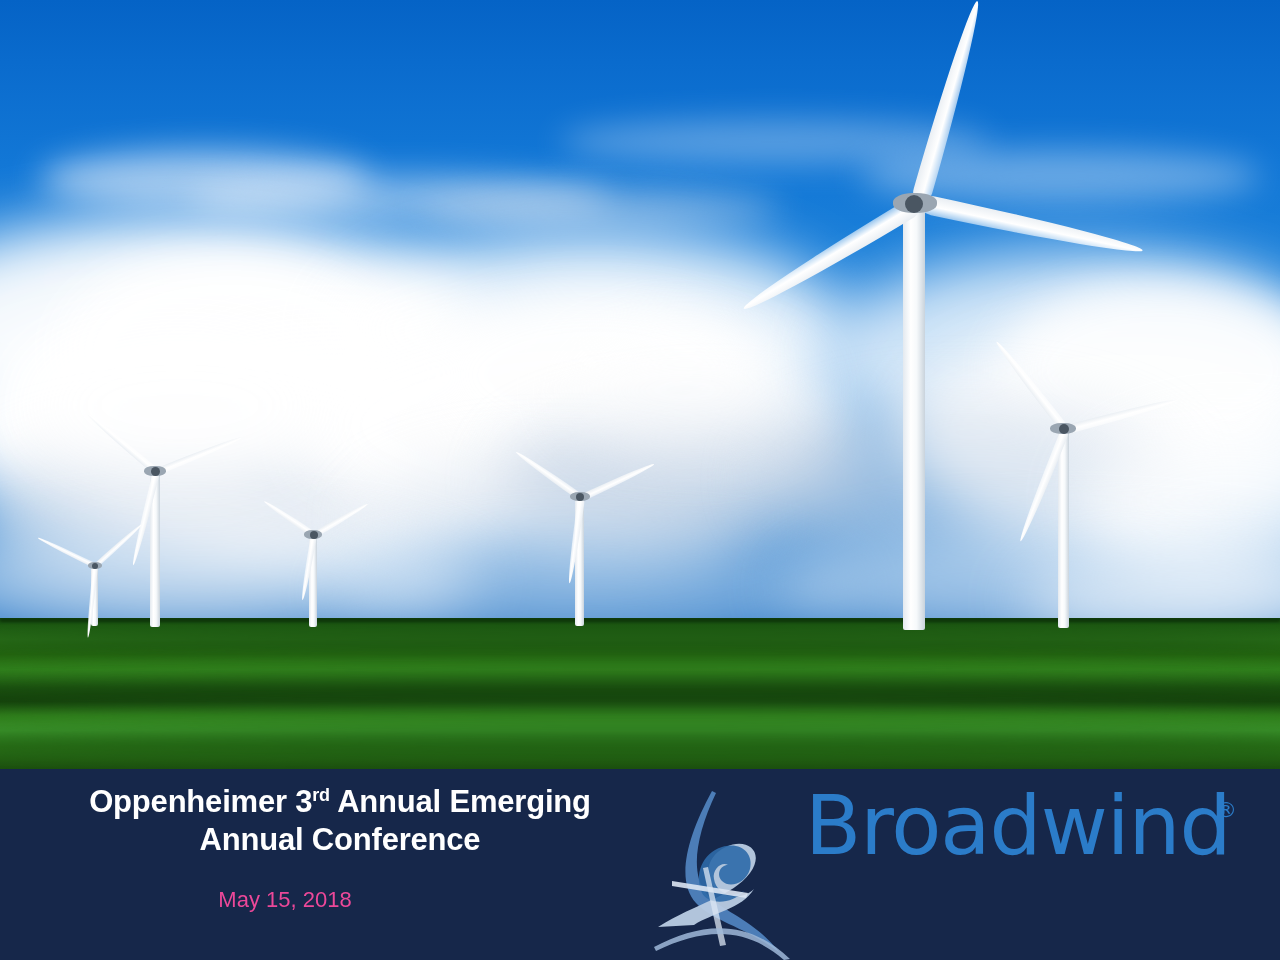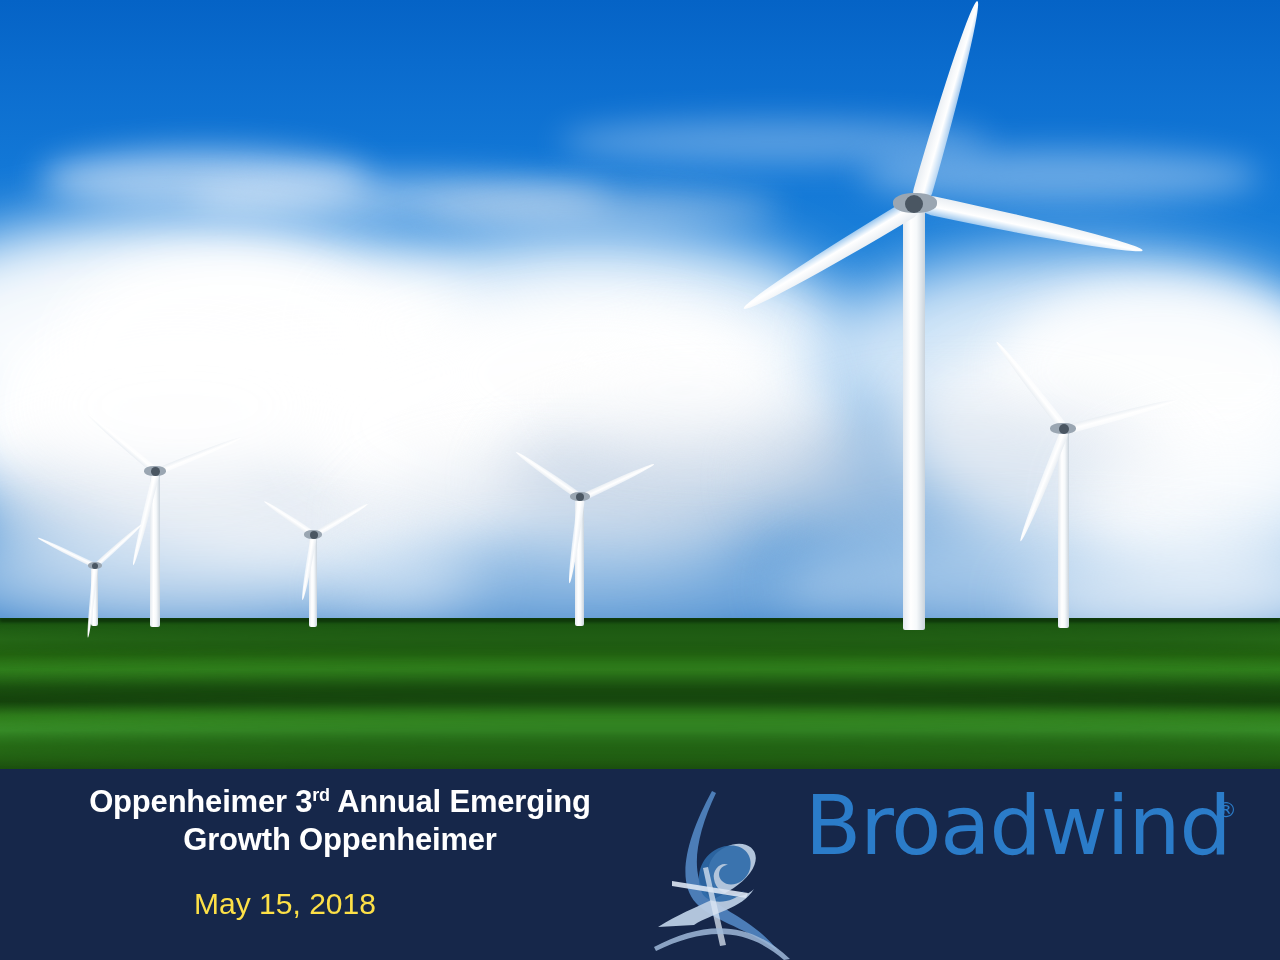--- a/index.html
+++ b/index.html
@@ -127,23 +127,23 @@
   .title-block sup {
     font-size: 18px;
     vertical-align: super;
     line-height: 0;
   }
   .date-line {
     position: absolute;
     left: 20px; top: 118px;
     width: 530px;
     text-align: center;
-    color: #fde047;
+    color: #ec4899;
     font-weight: normal;
-    font-size: 30px;
+    font-size: 22px;
     letter-spacing: 0px;
   }
 
   
   .logo { position: absolute; left: 650px; top: 0px; width: 620px; height: 191px; }
   .logo-mark { position: absolute; left: 0px; top: 8px; width: 190px; height: 183px; }
   .wordmark {
     position: absolute;
     left: 155px; top: 16px;
     color: #2b7cc9;
@@ -269,21 +269,21 @@
     <div class="blade" style="left:910px; top:203px; width:19px; height:228px; transform: rotate(282deg);"></div>
     <div class="blade" style="left:910px; top:203px; width:19px; height:205px; transform: rotate(59deg);"></div>
     <div class="nacelle" style="left:893px; top:193px; width:44px; height:20px;"></div>
     <div class="hub" style="left:905px; top:195px; width:18px; height:18px;"></div>
   </div>
 
   <div class="footer">
 
     <div class="title-block">
       <span>Oppenheimer 3</span><sup>rd</sup><span> Annual Emerging</span><br>
-      <span>Growth Oppenheimer</span>
+      <span>Annual Conference</span>
     </div>
 
     <div class="date-line">May 15, 2018</div>
 
     <div class="logo">
 
       <svg class="logo-mark" viewBox="0 0 190 183">
 
         <path d="M62 14 C 36 62, 26 104, 46 126 C 62 144, 96 150, 130 176
                  C 104 142, 70 134, 56 116 C 40 96, 46 58, 66 16 Z" fill="#4f82bd" opacity="0.95"></path>

